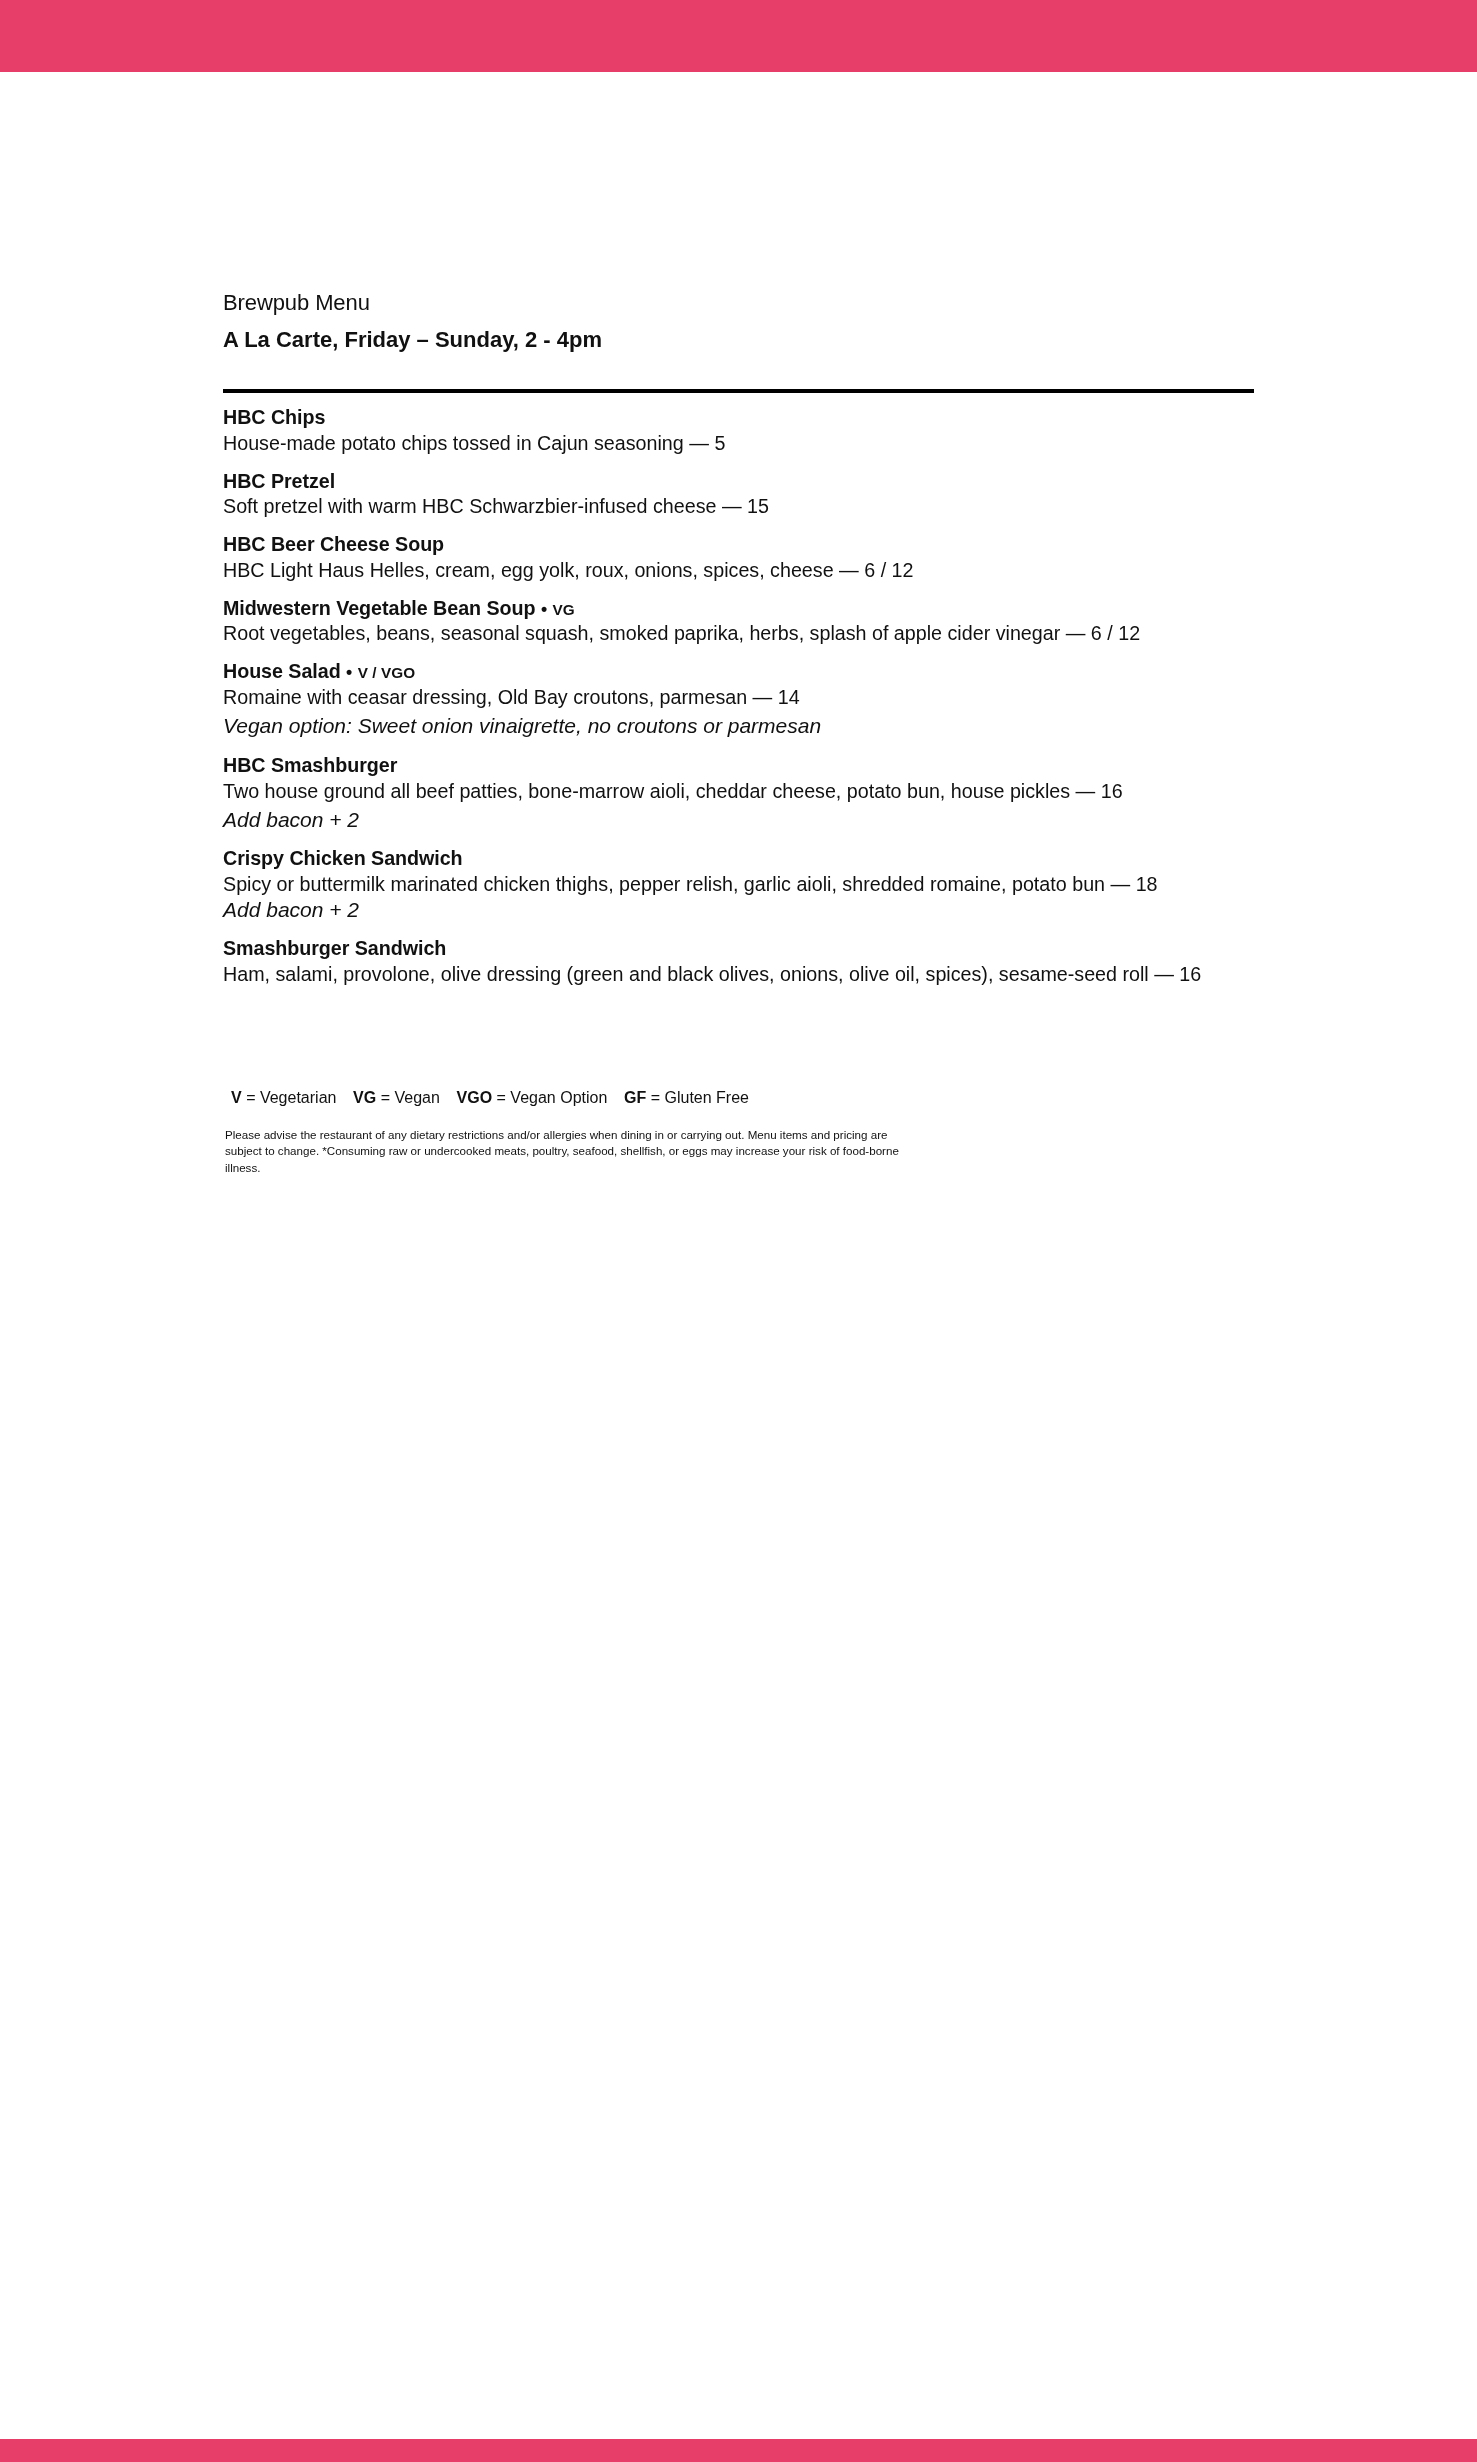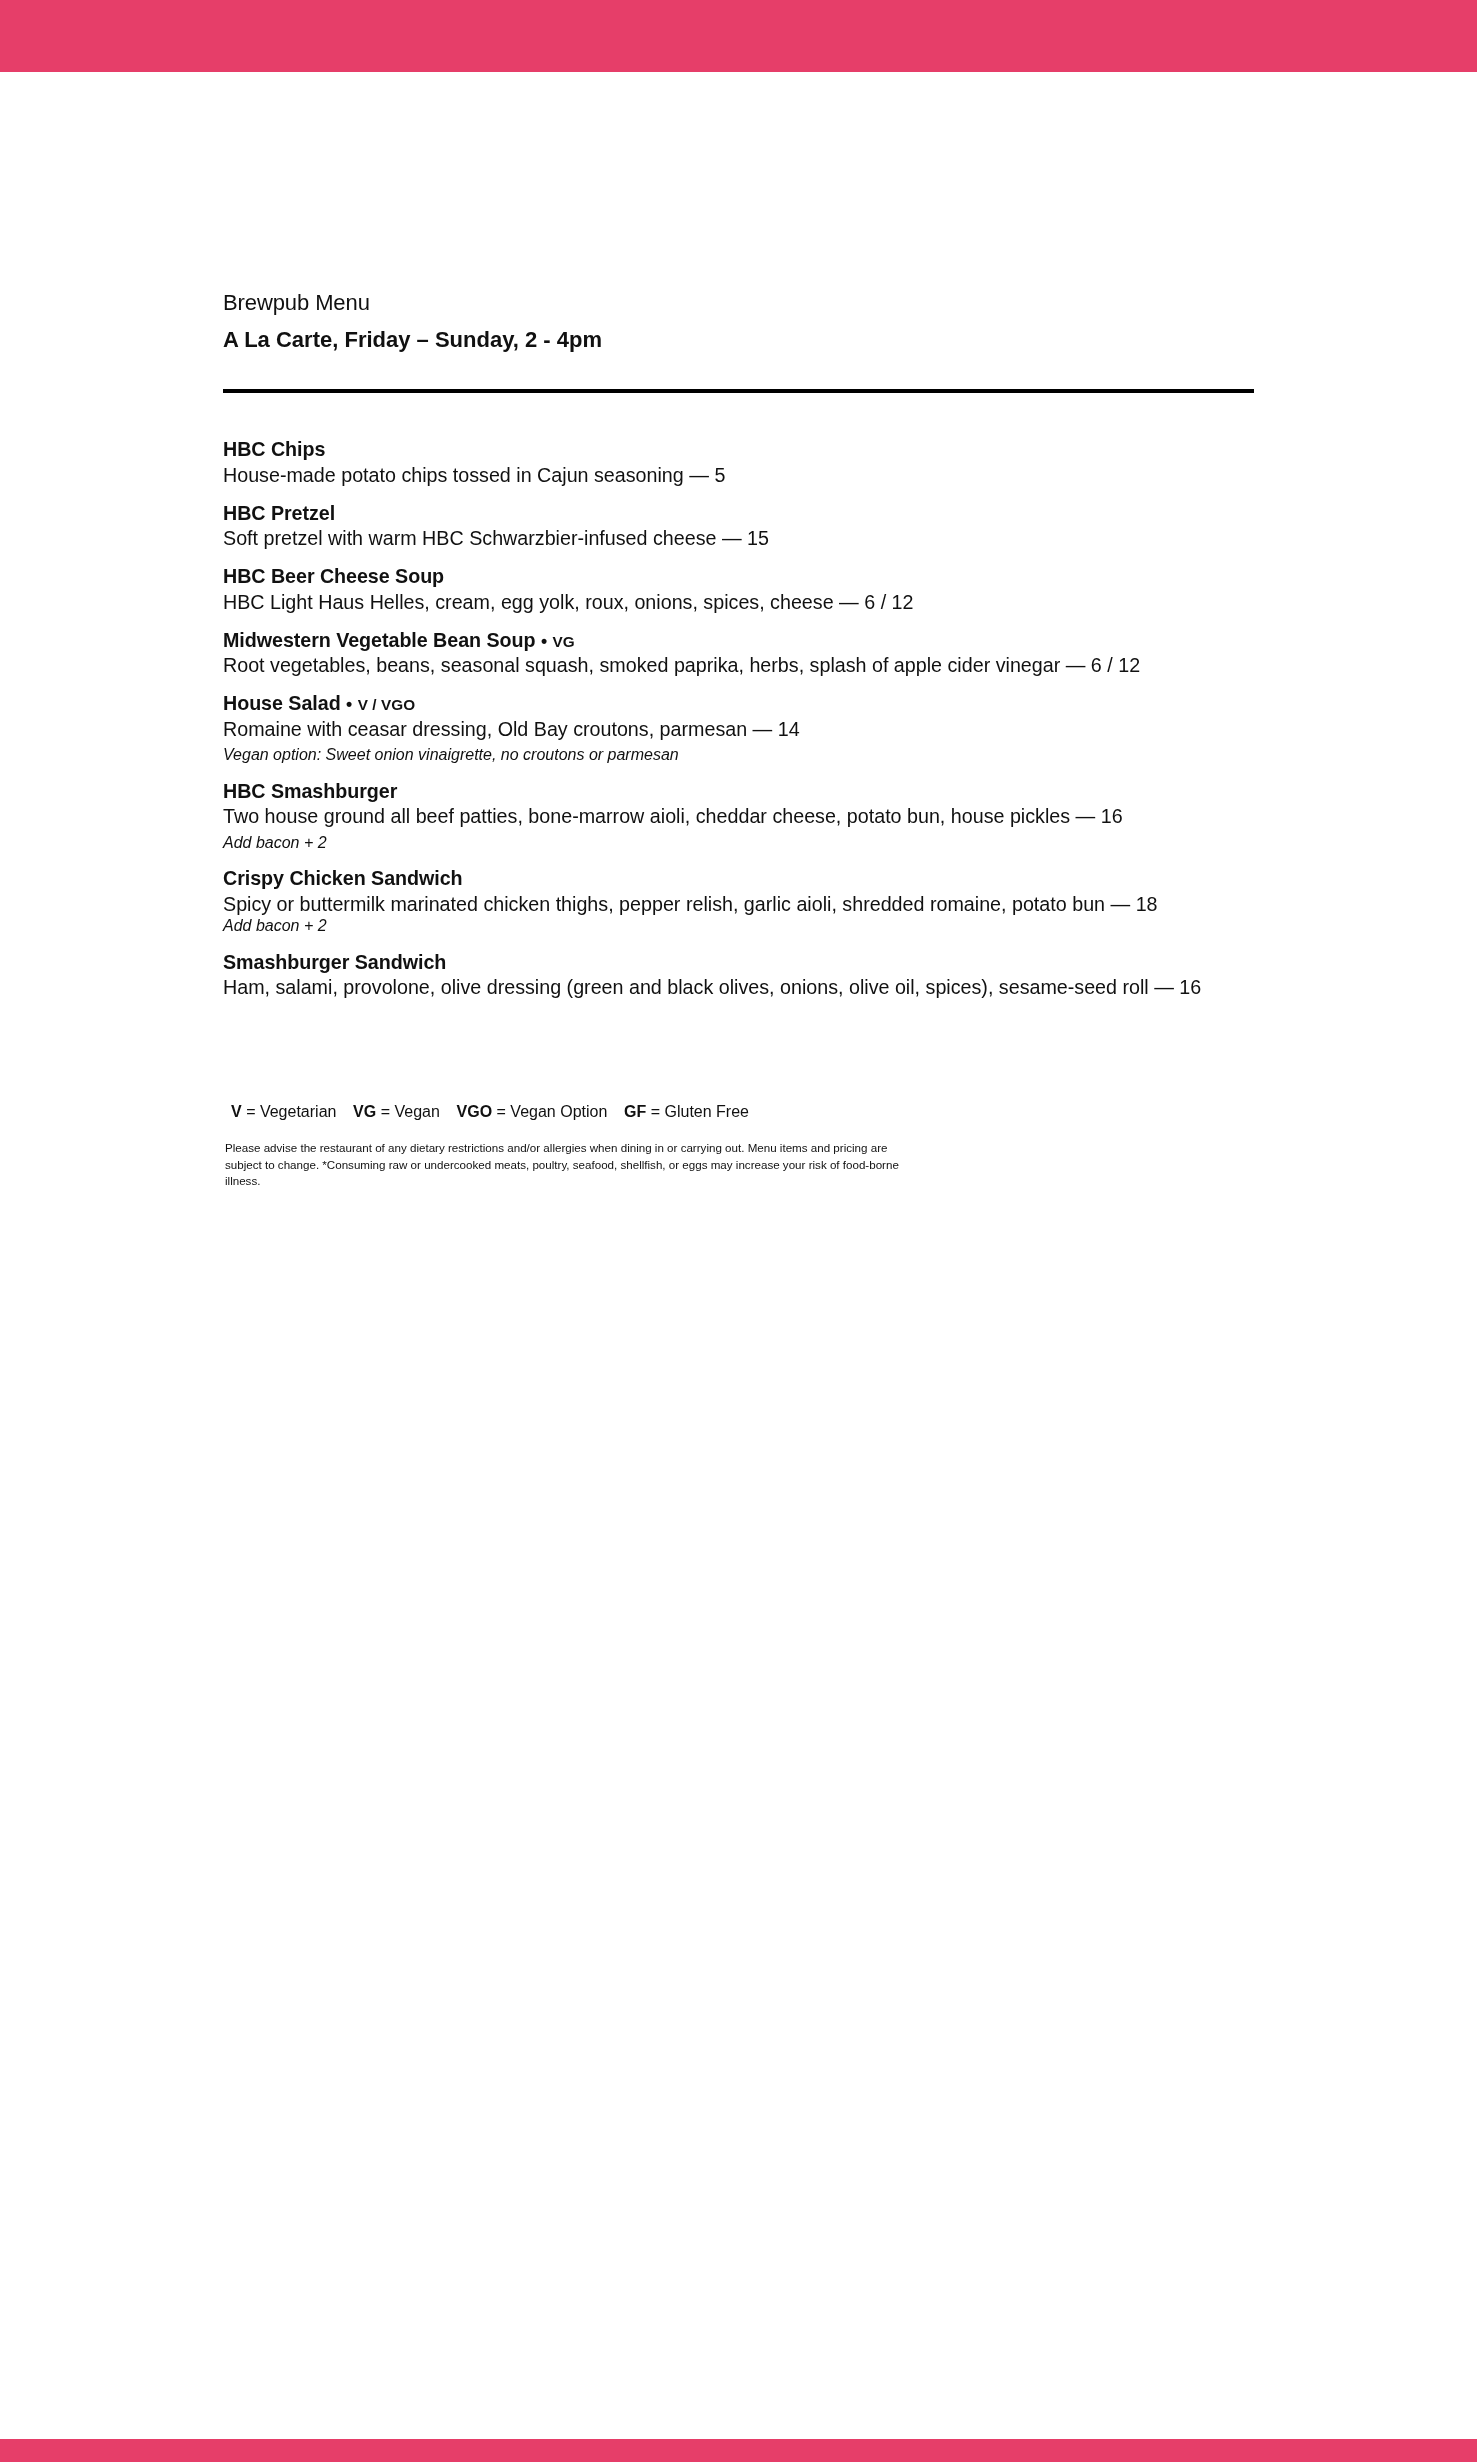--- a/index.html
+++ b/index.html
@@ -52,21 +52,21 @@
   }
 
   .rule {
     margin-top: 38px;
     height: 3.9px;
     background: #000000;
     width: 1031px;
   }
 
   
-  .items { padding-top: 12.8px; margin-top: 32px; }
+  .items { padding-top: 12.8px; }
 
   .item { padding-top: 14.8px; }
   .item:first-child { padding-top: 0; }
 
   .item-name {
     font-size: 19.7px;
     font-weight: 700;
     line-height: 1.18;
     margin: 0;
     letter-spacing: -0.05px;
@@ -80,21 +80,21 @@
 
   .item-desc {
     font-size: 19.7px;
     font-weight: 400;
     line-height: 1.22;
     margin: 0;
     padding-top: 1.5px;
     max-width: 1031px;
   }
   .item-note {
-    font-size: 16px;
+    font-size: 21px;
     font-style: italic;
     font-weight: 400;
     line-height: 1.22;
     margin: 0;
     padding-top: 4.4px;
   }
   .item-note.tight { padding-top: 0.5px; }
 
   
   .footer { padding-top: 94px; }

